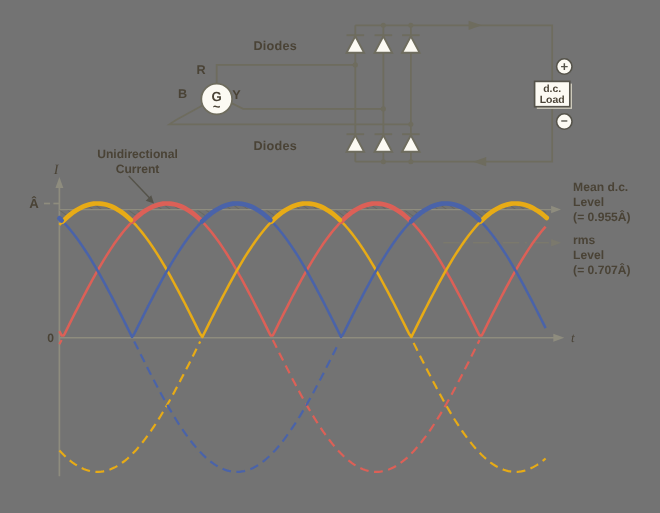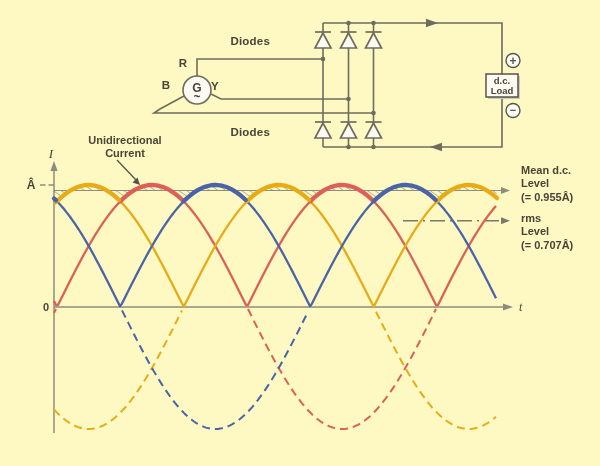--- a/index.html
+++ b/index.html
@@ -1,16 +1,16 @@
 <!DOCTYPE html>
 <html><head>
 <meta charset="utf-8">
 <style>
   html,body{margin:0;padding:0;}
-  .page{position:relative;width:600px;height:466px;background:#fef9c3;overflow:hidden;
+  .page{position:relative;width:600px;height:466px;background:#737373;overflow:hidden;
         font-family:"Liberation Sans",sans-serif;}
   svg{position:absolute;left:0;top:0;}
   text{fill:#4a4336;font-family:"Liberation Sans",sans-serif;}
   .lbl{font-size:11.5px;font-weight:600;letter-spacing:0.2px;}
   .sm{font-size:9.5px;font-weight:600;}
   .ax{font-size:11px;font-weight:600;}
   .ser{font-family:"Liberation Serif","DejaVu Serif",serif;font-style:italic;font-size:13px;}
   .rlab{font-size:11px;font-weight:600;}
 </style>
 </head>

